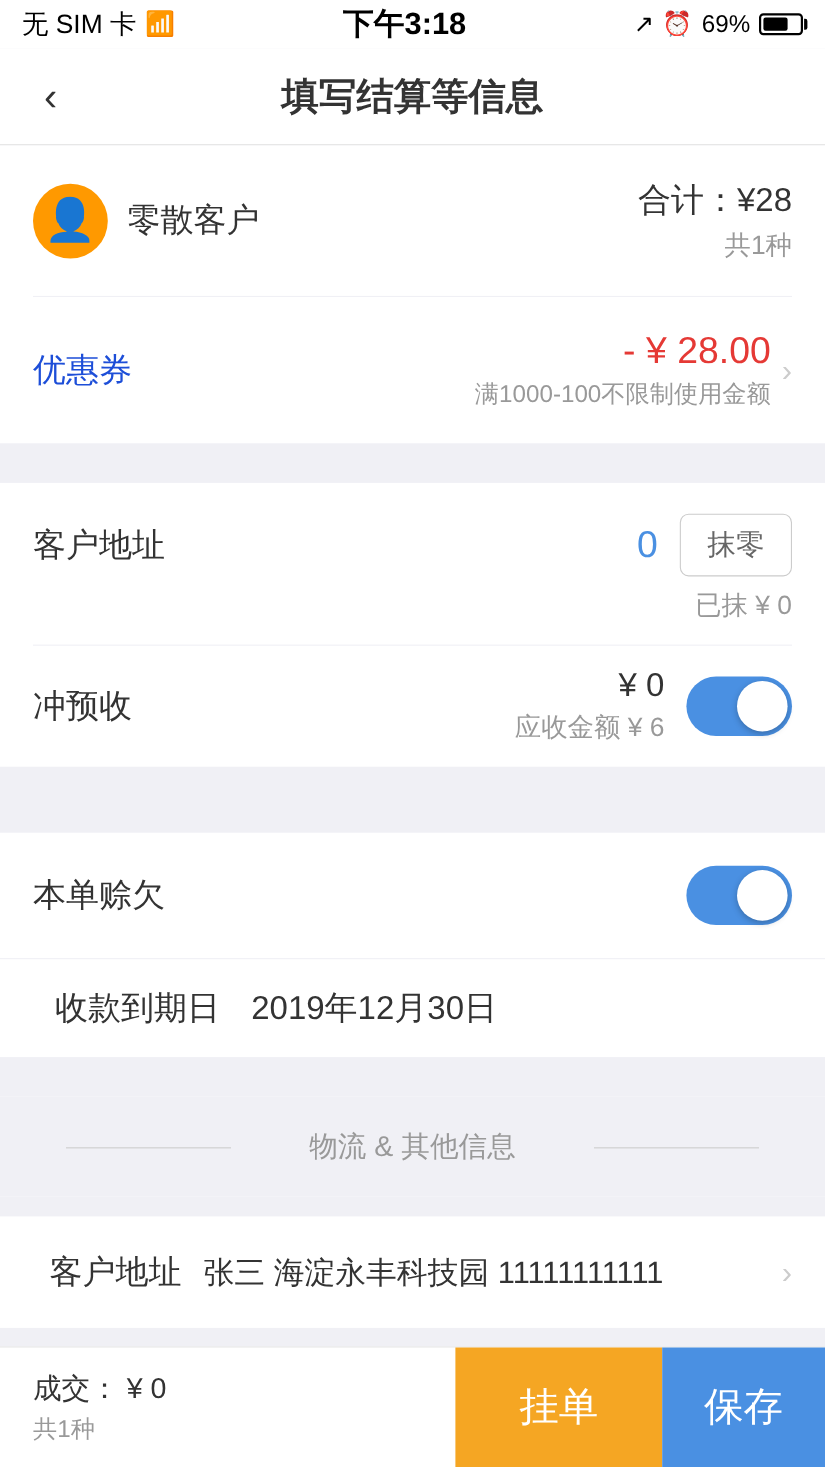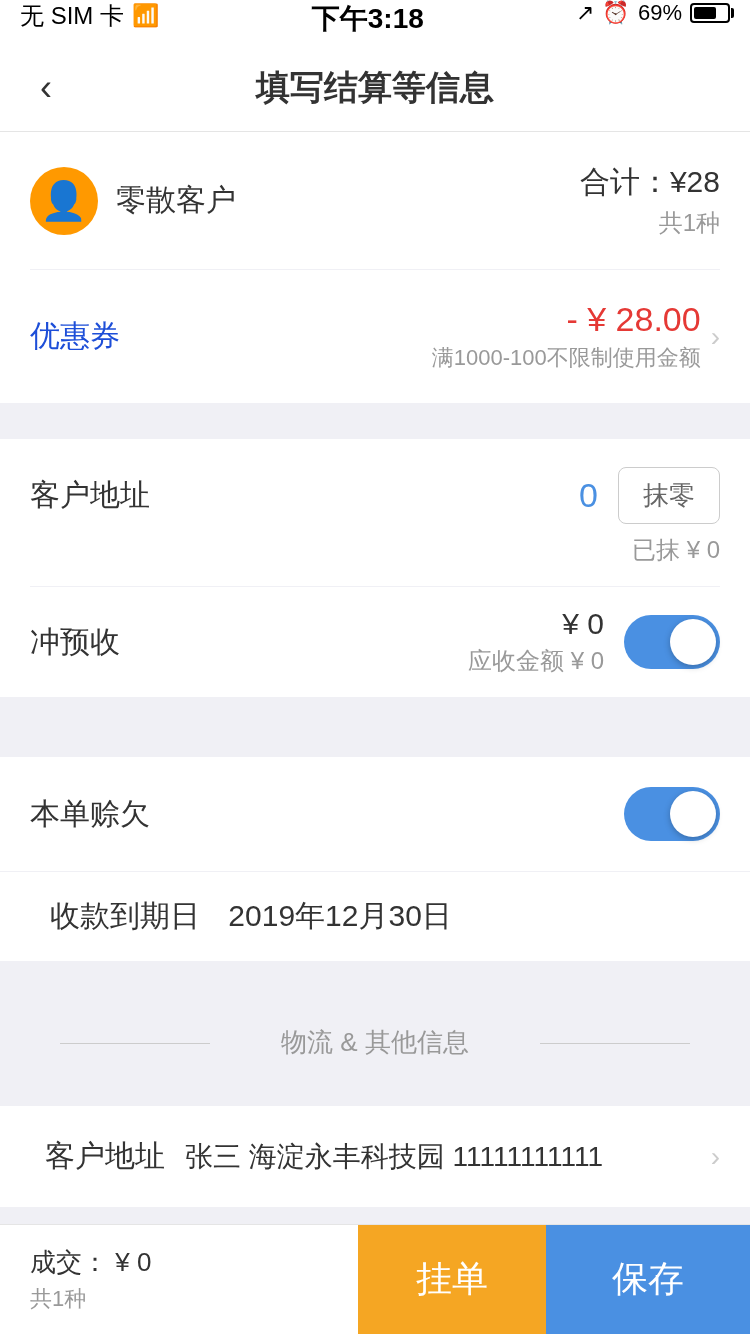--- a/index.html
+++ b/index.html
@@ -13,21 +13,21 @@
       color: #333;
       position: relative;
     }
 
     
     .status-bar {
       width: 750px;
       height: 44px;
       background: #fff;
       display: flex;
-      align-items: flex-start;
+      align-items: center;
       justify-content: space-between;
       padding: 0 20px;
       font-size: 24px;
       color: #000;
     }
     .status-left { display: flex; align-items: center; gap: 8px; }
     .status-center { font-size: 28px; font-weight: 600; }
     .status-right { display: flex; align-items: center; gap: 8px; font-size: 22px; }
     .battery-icon {
       width: 40px; height: 20px; border: 2px solid #000; border-radius: 4px; position: relative;
@@ -240,21 +240,21 @@
     .bottom-deal { font-size: 26px; color: #333; }
     .bottom-count { font-size: 22px; color: #999; margin-top: 4px; }
     .btn-hold {
       width: 188px;
       height: 110px;
       background: #f5a623;
       display: flex; align-items: center; justify-content: center;
       font-size: 36px; color: #fff; font-weight: 500; cursor: pointer;
     }
     .btn-save {
-      width: 204px;
+      width: 148px;
       height: 110px;
       background: #4a90e2;
       display: flex; align-items: center; justify-content: center;
       font-size: 36px; color: #fff; font-weight: 500; cursor: pointer;
     }
 
     
     .wifi-icon { font-size: 22px; }
   </style>
 </head>
@@ -323,21 +323,21 @@
     </div>
     <div class="amount-sub">已抹  ¥ 0</div>
 
     <div class="divider"></div>
 
     <div class="prepay-row">
       <span class="prepay-label">冲预收</span>
       <div class="prepay-right">
         <div class="prepay-value-wrap">
           <div class="prepay-value">¥ 0</div>
-          <div class="prepay-sub">应收金额 ¥ 0</div>
+          <div class="prepay-sub">应收金额 ¥ 6</div>
         </div>
         <div class="toggle">
           <div class="toggle-knob"></div>
         </div>
       </div>
     </div>
   </div>
 
   <div class="gray-sep"></div>
 

